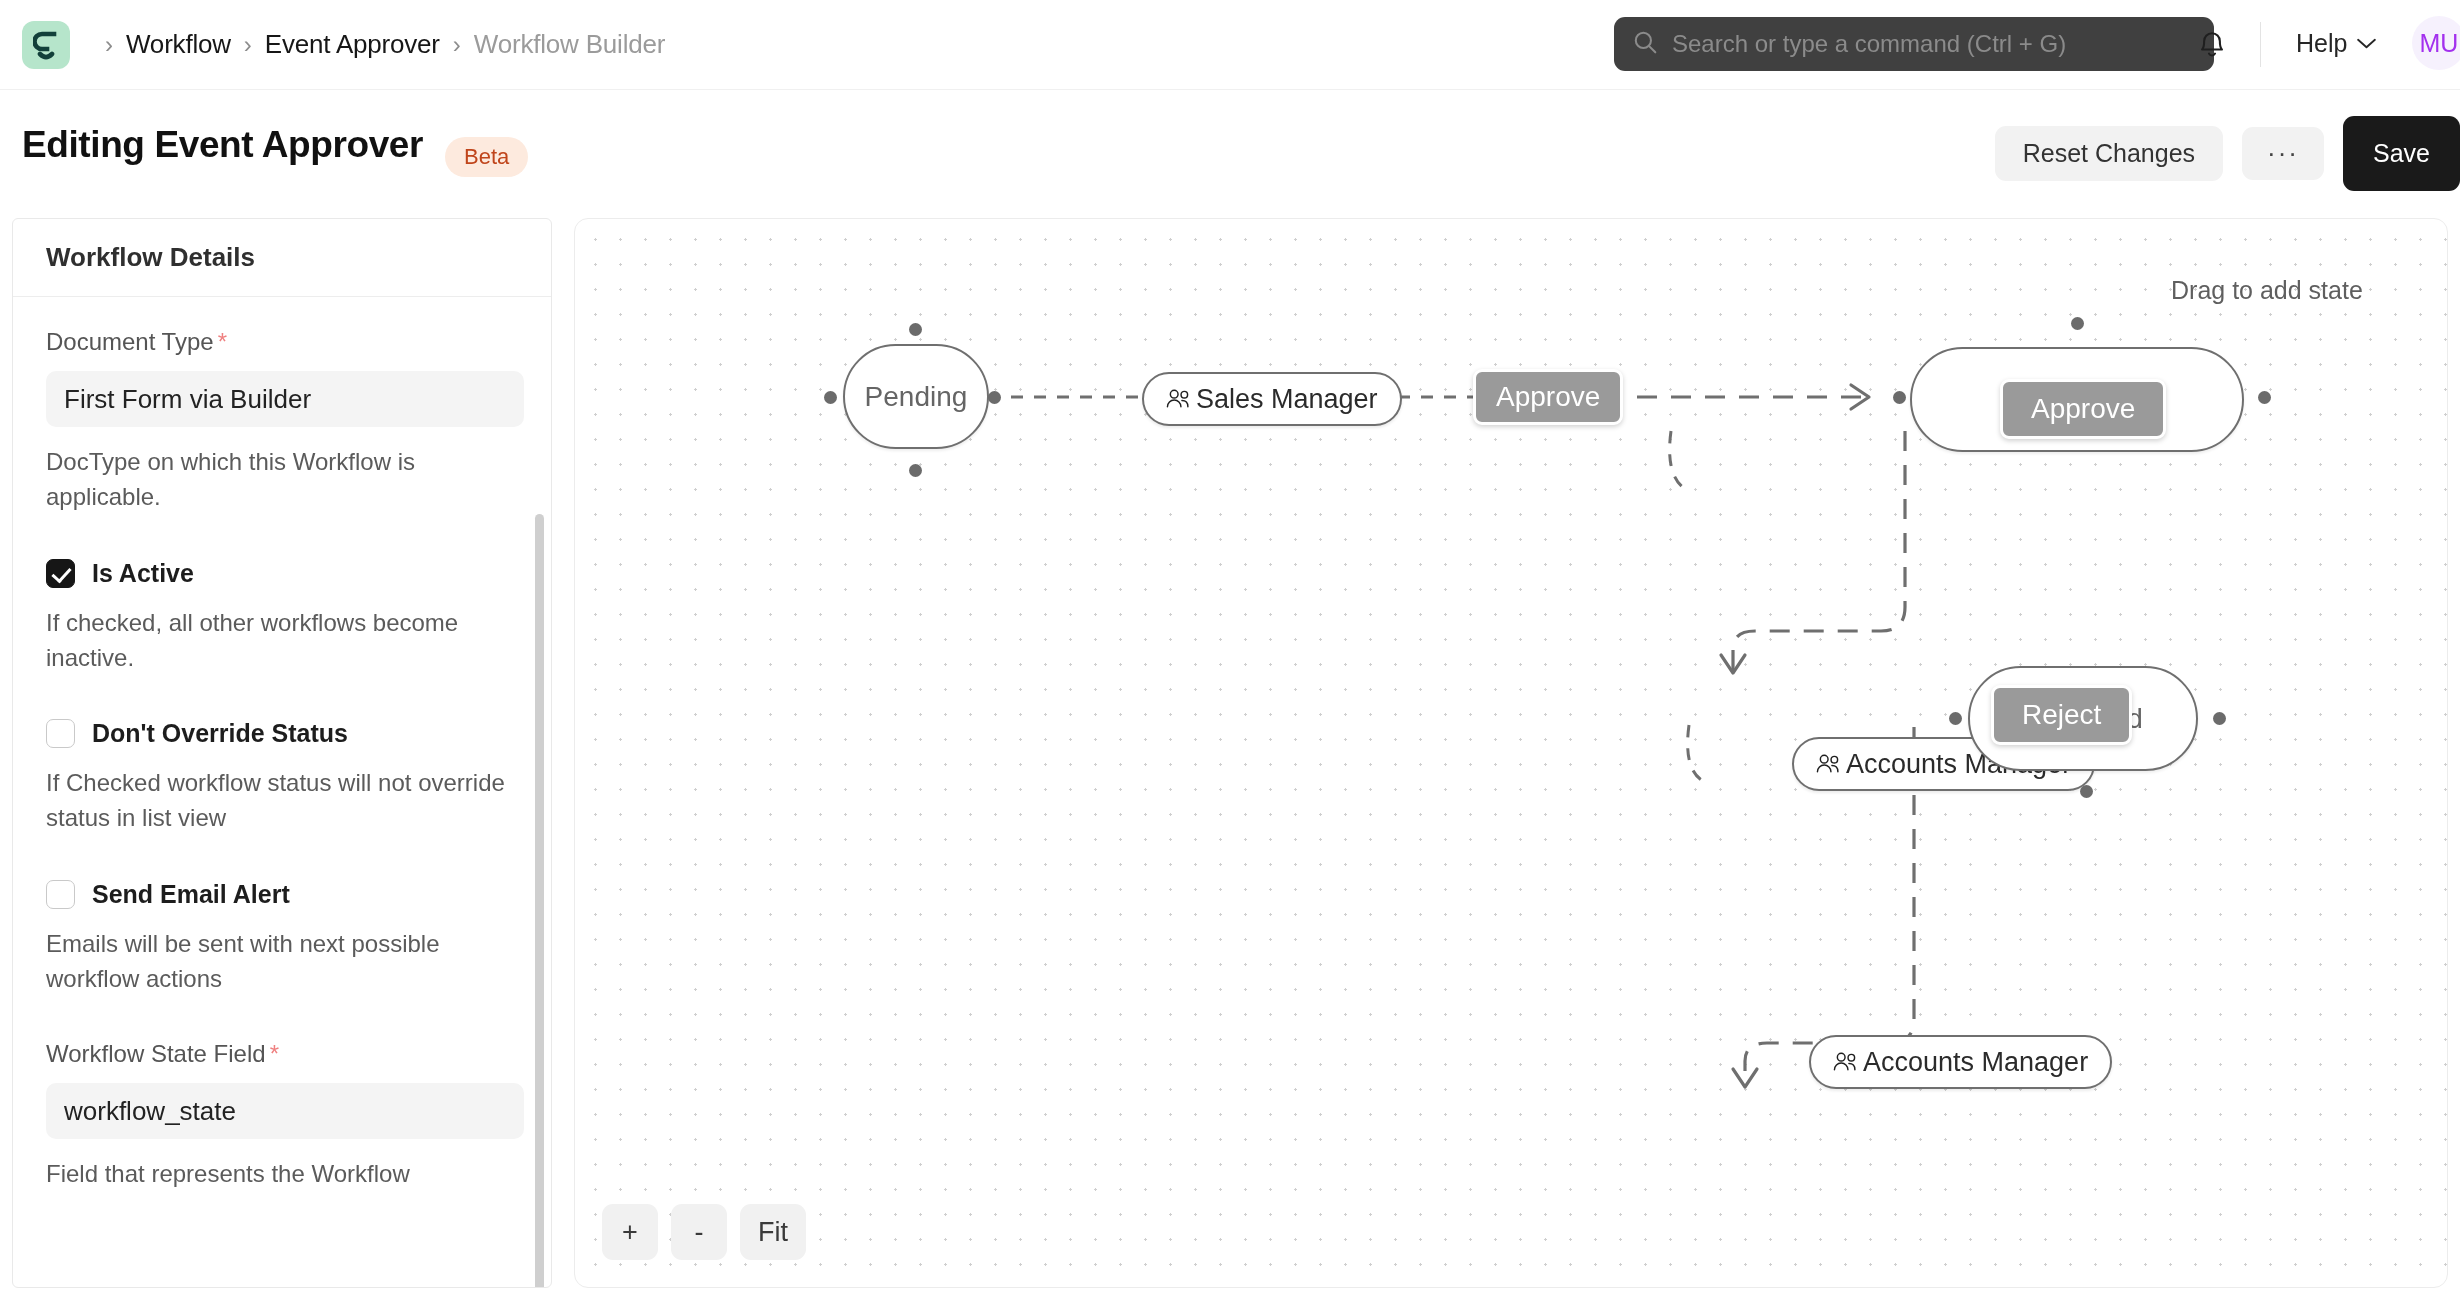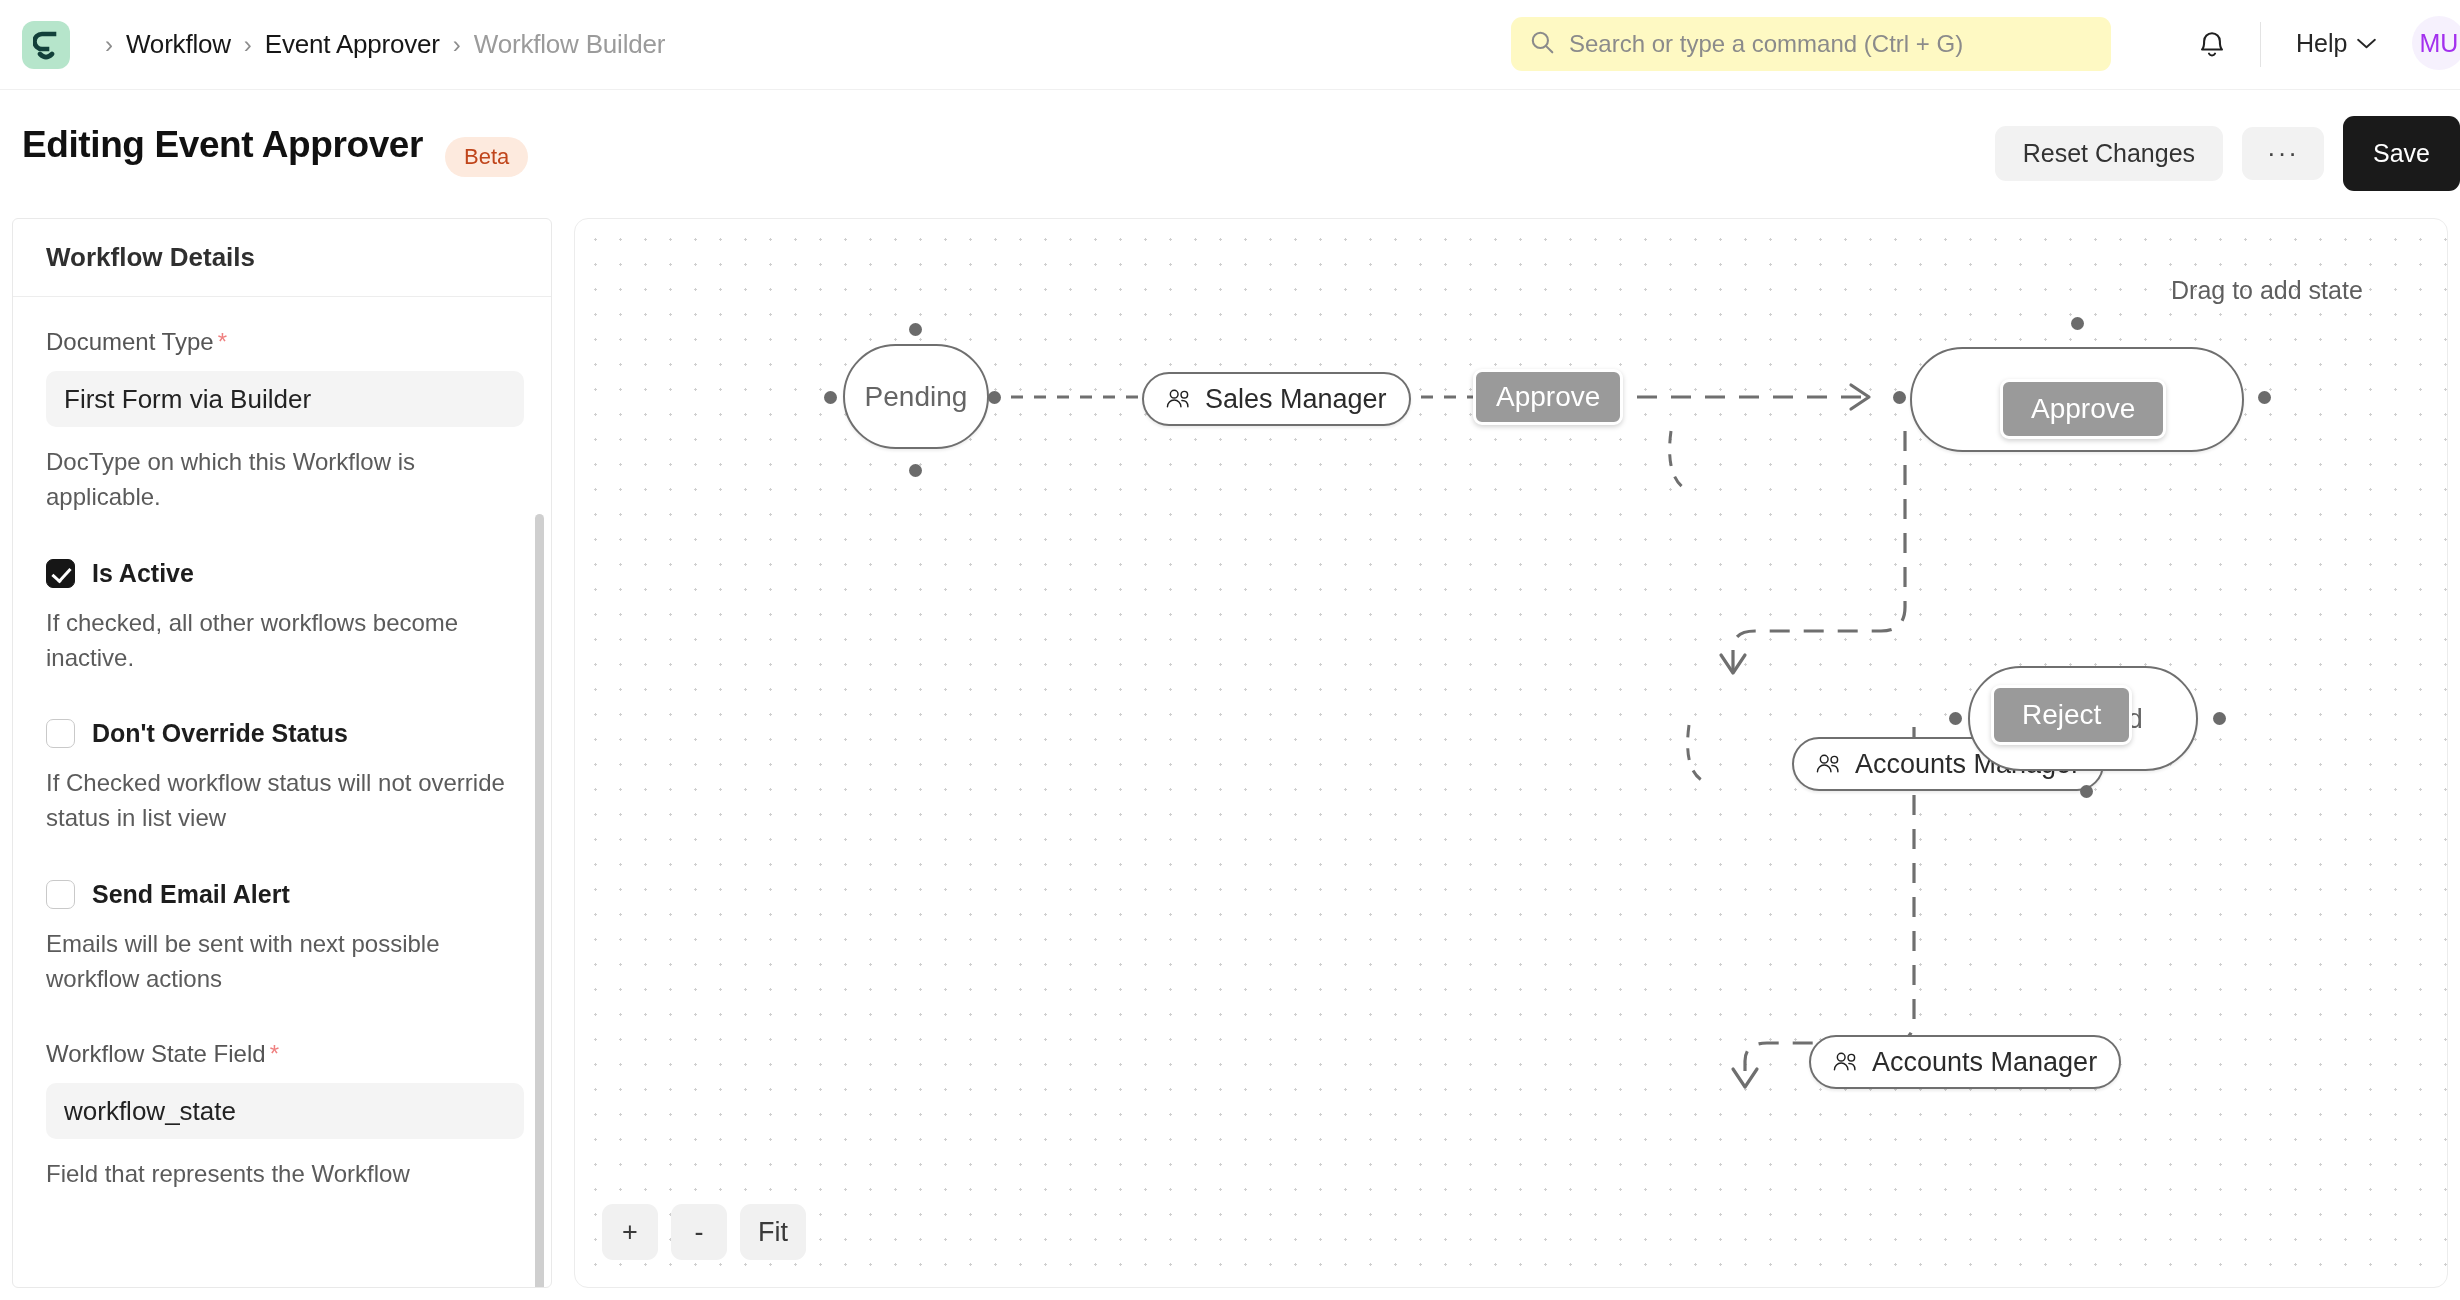--- a/index.html
+++ b/index.html
@@ -31,23 +31,23 @@
     font-weight: 400;
   }
   .crumbs { display: flex; align-items: center; margin-left: 22px; }
   .crumb {
     font-size: 26px; color: #171717; letter-spacing: -0.2px;
     white-space: nowrap;
   }
   .crumb.muted { color: #9b9b9b; }
 
   .searchwrap {
-    position: absolute; left: 1511px; top: 17px;
+    position: absolute; left: 1614px; top: 17px;
     width: 600px; height: 54px;
-    background: #fef9c3; border-radius: 11px;
+    background: #404040; border-radius: 11px;
     display: flex; align-items: center; padding: 0 18px;
   }
   .search-icon { flex: 0 0 auto; margin-right: 14px; display:block; }
   .search-input {
     border: none; outline: none; background: transparent;
     font-family: "Liberation Sans", sans-serif;
     font-size: 24px; color: #8b8b8b; width: 100%;
   }
   .search-input::placeholder { color: #8b8b8b; }
 
@@ -199,21 +199,21 @@
     border-radius: 50%; background: #6b6b6b;
   }
 
   
   .chip-role {
     position: absolute;
     background: #fff;
     border: 2px solid #6f6f6f;
     border-radius: 999px;
     height: 54px;
-    display: flex; align-items: center; gap: 12px;
+    display: flex; align-items: center; gap: 3px;
     padding: 0 22px;
     font-size: 27px; color: #2b2b2b;
     box-shadow: 0 2px 3px rgba(0,0,0,0.08);
     white-space: nowrap;
   }
 
   
   .chip-action {
     position: absolute;
     background: #9a9a9a;

